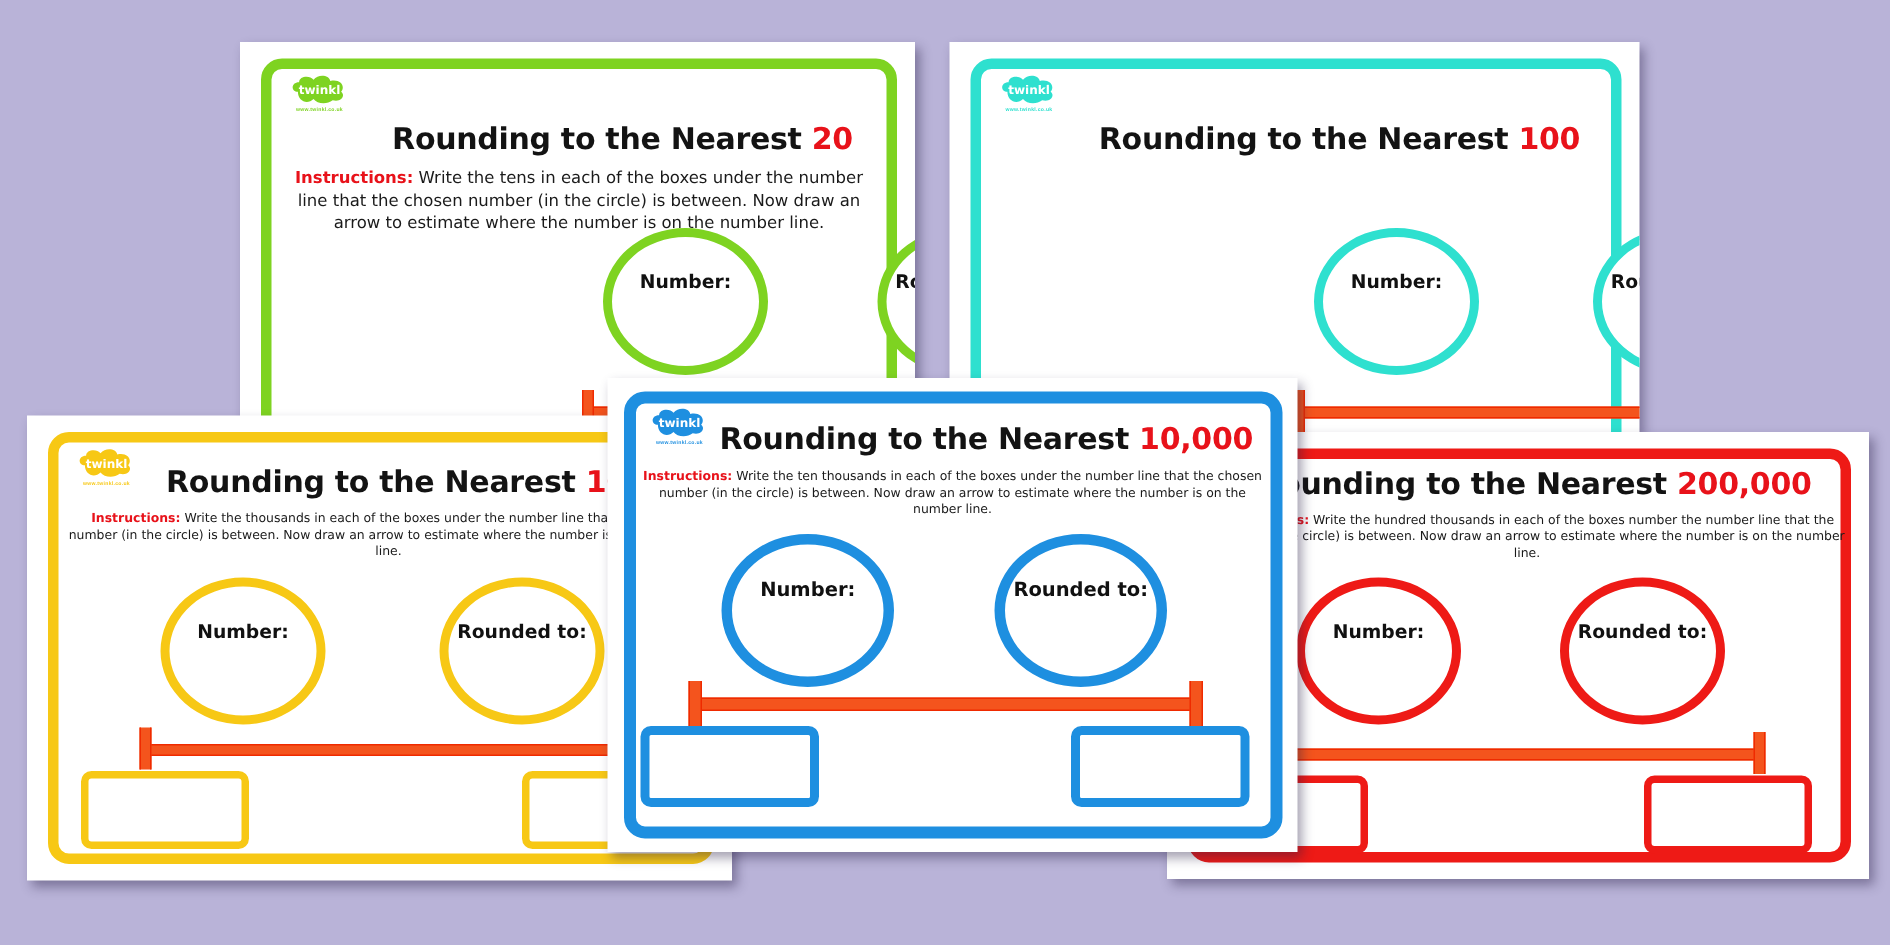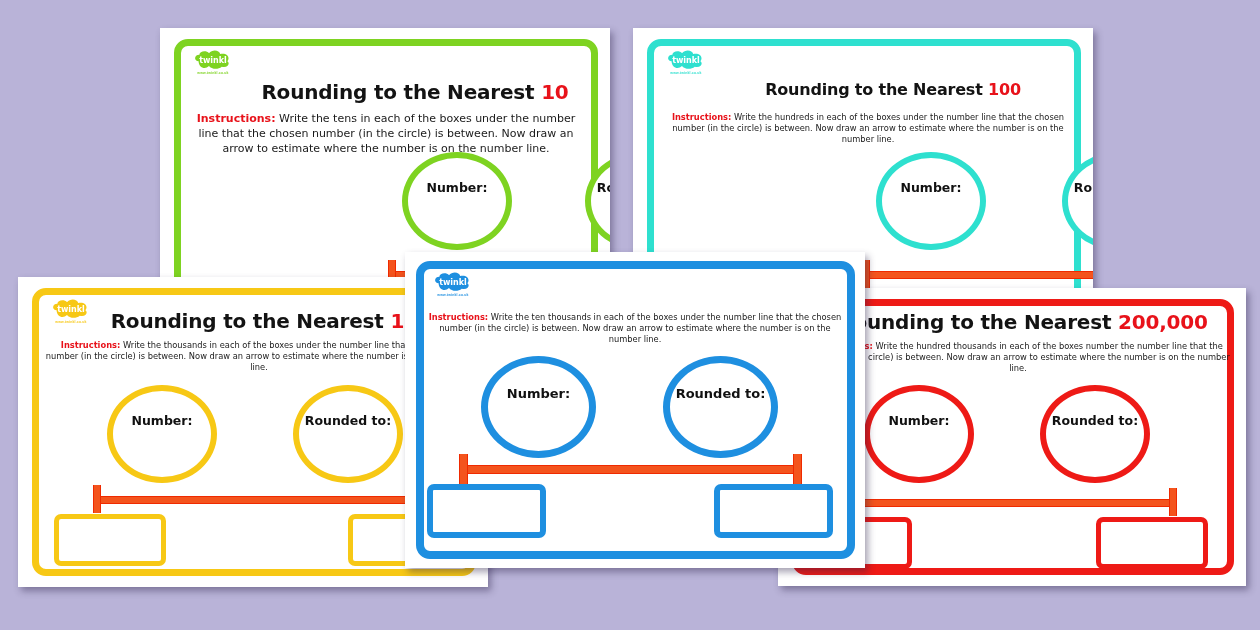--- a/index.html
+++ b/index.html
@@ -128,21 +128,21 @@
       <div class="logo-blob">
         <svg viewBox="0 0 100 50" aria-hidden="true">
           <path d="M14 28 C2 28 2 12 16 12 C16 2 34 0 40 8 C48 -2 66 0 68 10 C84 6 94 18 86 28 C94 34 86 46 72 42 C62 50 46 48 40 40 C30 50 14 44 14 28 Z" fill="#7ed321"></path>
           <text x="50" y="32" font-size="20" font-weight="bold" text-anchor="middle" fill="#ffffff" font-family="DejaVu Sans, sans-serif">twinkl</text>
         </svg>
       </div>
       <span class="logo-url" style="color:#7ed321;">www.twinkl.co.uk</span>
     </div>
 
     <div class="title" style="left:60px; top:52px; width:390px; font-size:20px;">
-      <span>Rounding to the Nearest </span><span class="num">10</span>
+      <span>Rounding to the Nearest </span><span class="num">20</span>
     </div>
 
     <div class="instructions" style="left:26px; top:84px; width:400px; font-size:11px;">
       <span class="lead">Instructions:</span>
       <span>Write the tens in each of the boxes under the number line that the chosen number</span>
       <span>(in the circle) is between. Now draw an arrow to estimate where the number is on the number line.</span>
     </div>
 
     <div class="circle" style="left:242px; top:124px; width:110px; height:98px; border-width:6px; border-color:#7ed321;">
       <span class="circle-label" style="font-size:12.5px; margin-top:22px;">Number:</span>
@@ -165,29 +165,24 @@
     <div class="logo" style="left:33px; top:22px;">
       <div class="logo-blob">
         <svg viewBox="0 0 100 50" aria-hidden="true">
           <path d="M14 28 C2 28 2 12 16 12 C16 2 34 0 40 8 C48 -2 66 0 68 10 C84 6 94 18 86 28 C94 34 86 46 72 42 C62 50 46 48 40 40 C30 50 14 44 14 28 Z" fill="#2ee0cf"></path>
           <text x="50" y="32" font-size="20" font-weight="bold" text-anchor="middle" fill="#ffffff" font-family="DejaVu Sans, sans-serif">twinkl</text>
         </svg>
       </div>
       <span class="logo-url" style="color:#2ee0cf;">www.twinkl.co.uk</span>
     </div>
 
-    <div class="title" style="left:60px; top:52px; width:400px; font-size:16px;text-align:center;">
+    <div class="title" style="left:60px; top:52px; width:400px; font-size:20px;text-align:center;">
       <span>Rounding to the Nearest </span><span class="num">100</span>
     </div>
 
-    <div class="instructions" style="left:30px; top:84px; width:410px; font-size:8.3px;">
-      <span class="lead">Instructions:</span>
-      <span>Write the hundreds in each of the boxes under the number line that the chosen number</span>
-      <span>(in the circle) is between. Now draw an arrow to estimate where the number is on the number line.</span>
-    </div>
 
     <div class="circle" style="left:243px; top:124px; width:110px; height:98px; border-width:6px; border-color:#2ee0cf;">
       <span class="circle-label" style="font-size:12.5px; margin-top:22px;">Number:</span>
     </div>
     <div class="circle" style="left:429px; top:124px; width:110px; height:98px; border-width:6px; border-color:#2ee0cf;">
       <span class="circle-label" style="font-size:12.5px; margin-top:22px;">Rounded to:</span>
     </div>
 
     <div class="numline" style="left:226px; top:232px; width:338px; height:28px;">
       <div class="nl-bar" style="left:4px; top:11px; width:330px; height:8px;"></div>
@@ -283,20 +278,23 @@
     <div class="logo" style="left:28px; top:20px;">
       <div class="logo-blob">
         <svg viewBox="0 0 100 50" aria-hidden="true">
           <path d="M14 28 C2 28 2 12 16 12 C16 2 34 0 40 8 C48 -2 66 0 68 10 C84 6 94 18 86 28 C94 34 86 46 72 42 C62 50 46 48 40 40 C30 50 14 44 14 28 Z" fill="#1e8fe0"></path>
           <text x="50" y="32" font-size="20" font-weight="bold" text-anchor="middle" fill="#ffffff" font-family="DejaVu Sans, sans-serif">twinkl</text>
         </svg>
       </div>
       <span class="logo-url" style="color:#1e8fe0;">www.twinkl.co.uk</span>
     </div>
 
+    <div class="title" style="left:55px; top:28px; width:395px; font-size:20px;">
+      <span>Rounding to the Nearest </span><span class="num">10,000</span>
+    </div>
 
     <div class="instructions" style="left:22px; top:60px; width:416px; font-size:8.3px;">
       <span class="lead">Instructions:</span>
       <span>Write the ten thousands in each of the boxes under the number line that the chosen number</span>
       <span>(in the circle) is between. Now draw an arrow to estimate where the number is on the number line.</span>
     </div>
 
     <div class="circle" style="left:76px; top:104px; width:115px; height:102px; border-width:7px; border-color:#1e8fe0;">
       <span class="circle-label" style="font-size:13px; margin-top:23px;">Number:</span>
     </div>

